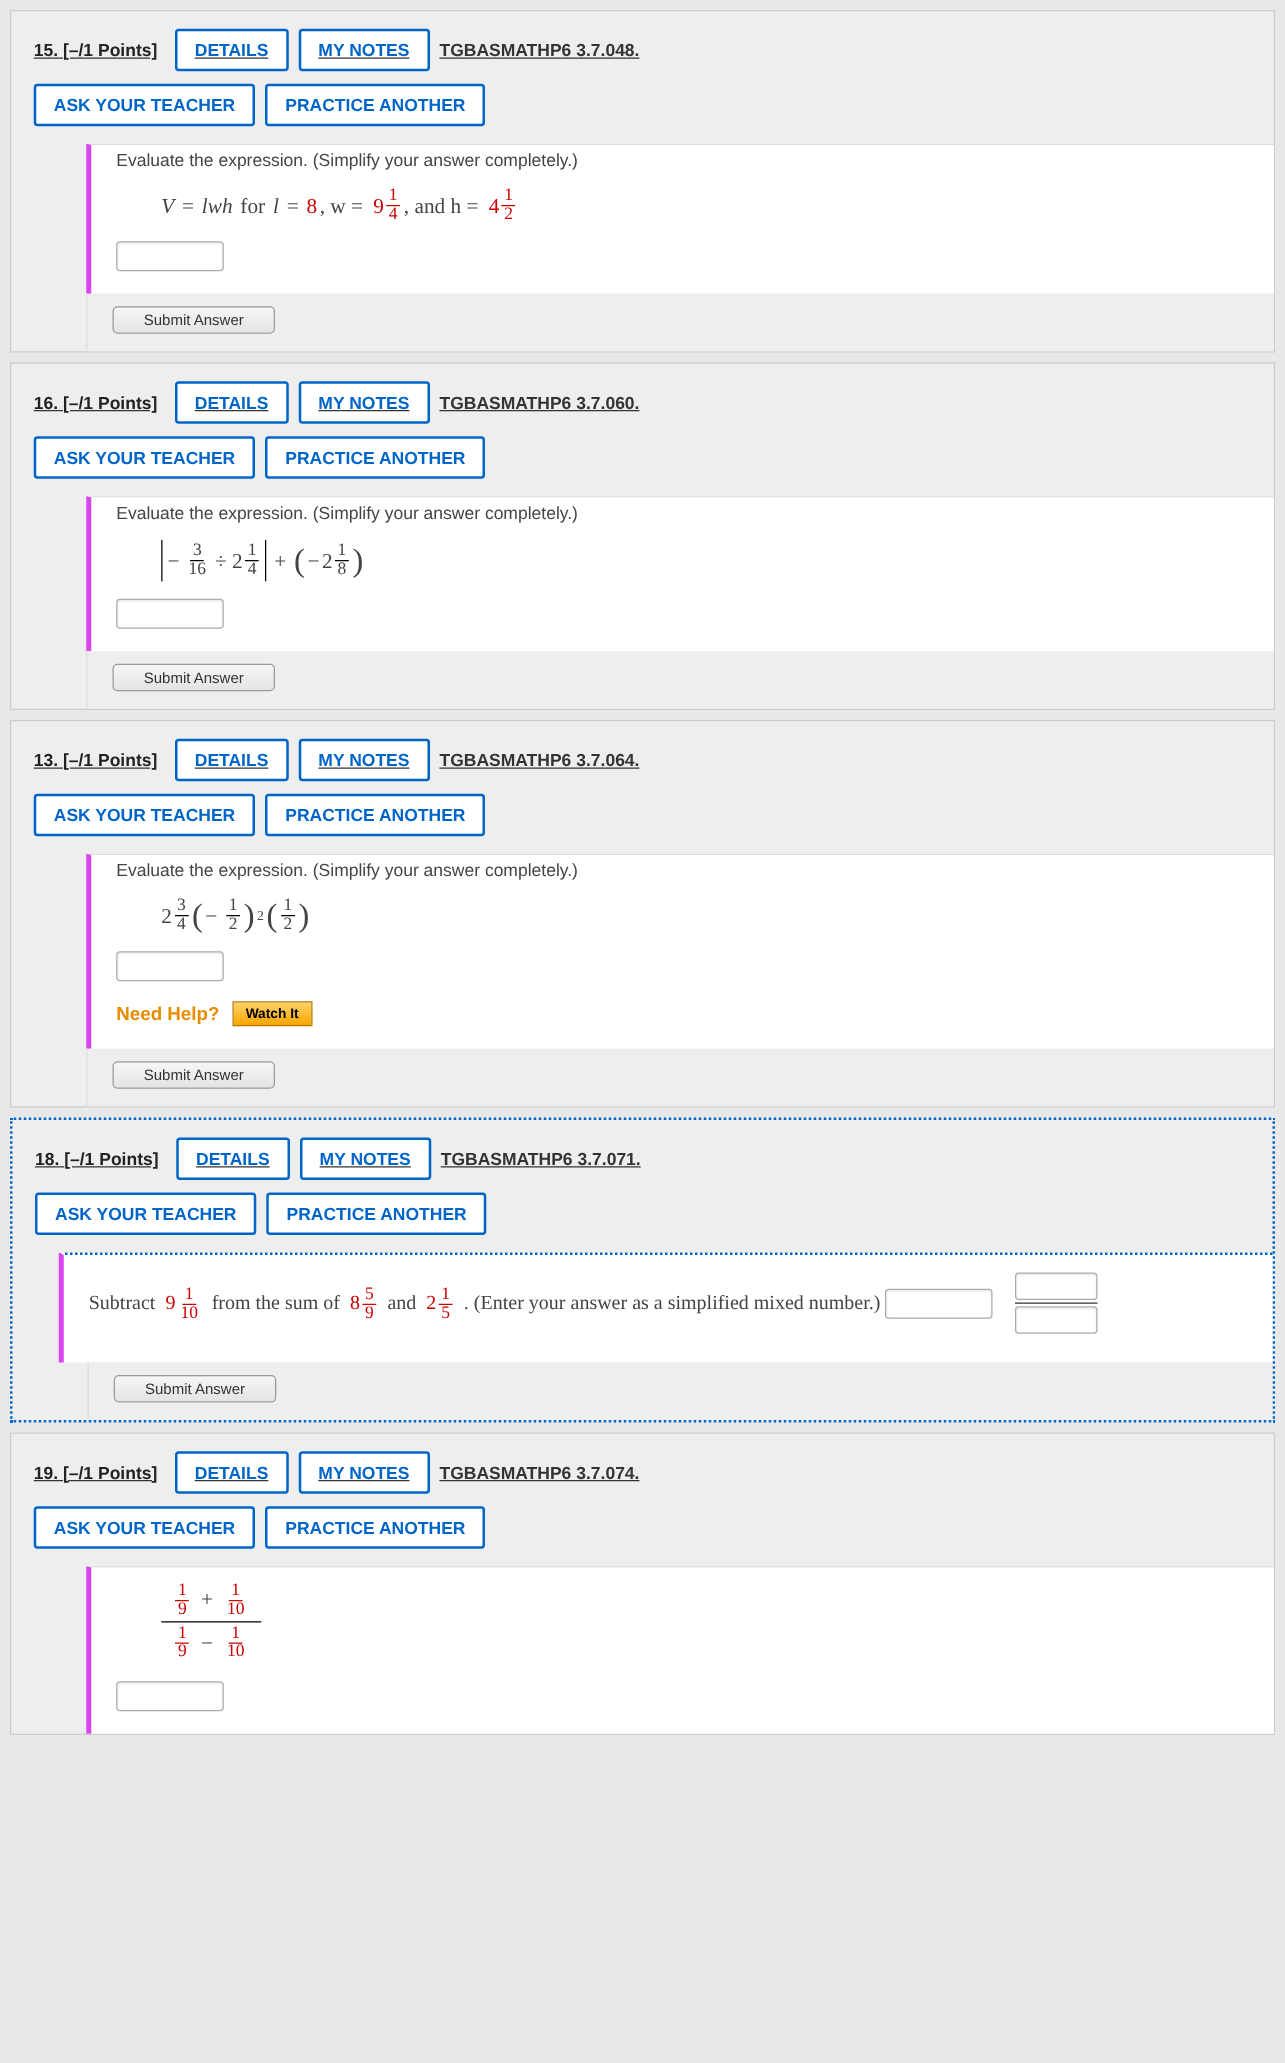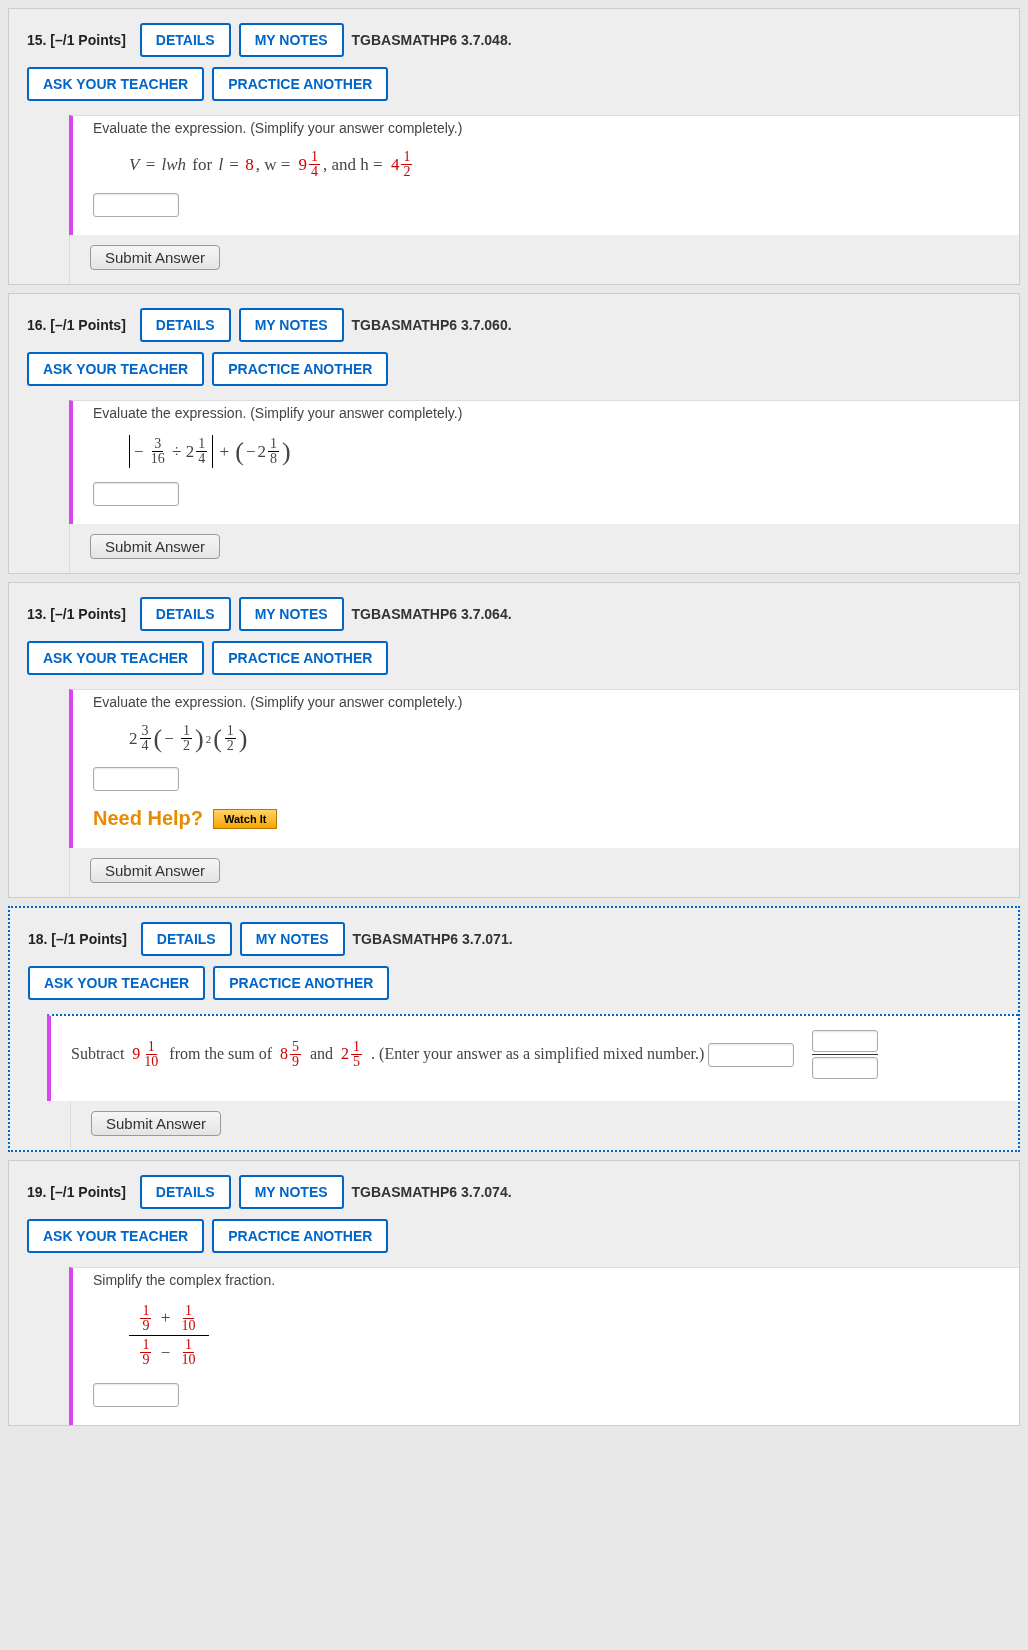--- a/index.html
+++ b/index.html
@@ -18,20 +18,21 @@
   }
   .question-block.dotted {
     border: 2px dotted #0066cc;
   }
   .q-header {
     padding: 14px 18px 10px 18px;
     display: flex;
     flex-wrap: wrap;
     align-items: center;
     gap: 8px;
+    text-decoration: underline;
   }
   .q-num {
     font-weight: bold;
     color: #222;
     margin-right: 6px;
   }
   .btn {
     border: 2px solid #0065c8;
     color: #0065c8;
     background: #fff;
@@ -100,35 +101,35 @@
   .submit-row {
     background: #eeeeee;
     margin-left: 60px;
     padding: 10px 20px 14px 20px;
     border-left: 1px solid #ddd;
   }
   .submit-btn {
     background: linear-gradient(#f6f6f6,#e4e4e4);
     border: 1px solid #999;
     border-radius: 4px;
-    padding: 3px 14px;
-    font-size: 15px;
+    padding: 3px 24px;
+    font-size: 12px;
     color: #333;
     cursor: pointer;
   }
   .need-help {
     margin-top: 16px;
     display: flex;
     align-items: center;
     gap: 10px;
   }
   .need-help-label {
     color: #e78b00;
     font-weight: bold;
-    font-size: 20px;
+    font-size: 15px;
   }
   .watch-btn {
     background: linear-gradient(#ffd36a,#f7a600);
     border: 1px solid #b77800;
     padding: 3px 10px;
     font-size: 11px;
     font-weight: bold;
     color: #000;
     cursor: pointer;
   }
@@ -348,21 +349,20 @@
     </span>
     <span class="btn">DETAILS</span>
     <span class="btn">MY NOTES</span>
     <span class="asset-code">TGBASMATHP6 3.7.074.</span>
   </div>
   <div class="row2">
     <span class="btn">ASK YOUR TEACHER</span>
     <span class="btn">PRACTICE ANOTHER</span>
   </div>
   <div class="q-body">
-    <div class="prompt">Simplify the complex fraction.</div>
     <div class="math" style="margin-left:36px;">
       <span class="cfrac">
         <span class="crow">
           <span class="frac red">
               <span class="num">1</span>
               <span class="den">9</span>
             </span>
           &nbsp;+&nbsp;
           <span class="frac red">
               <span class="num">1</span>

